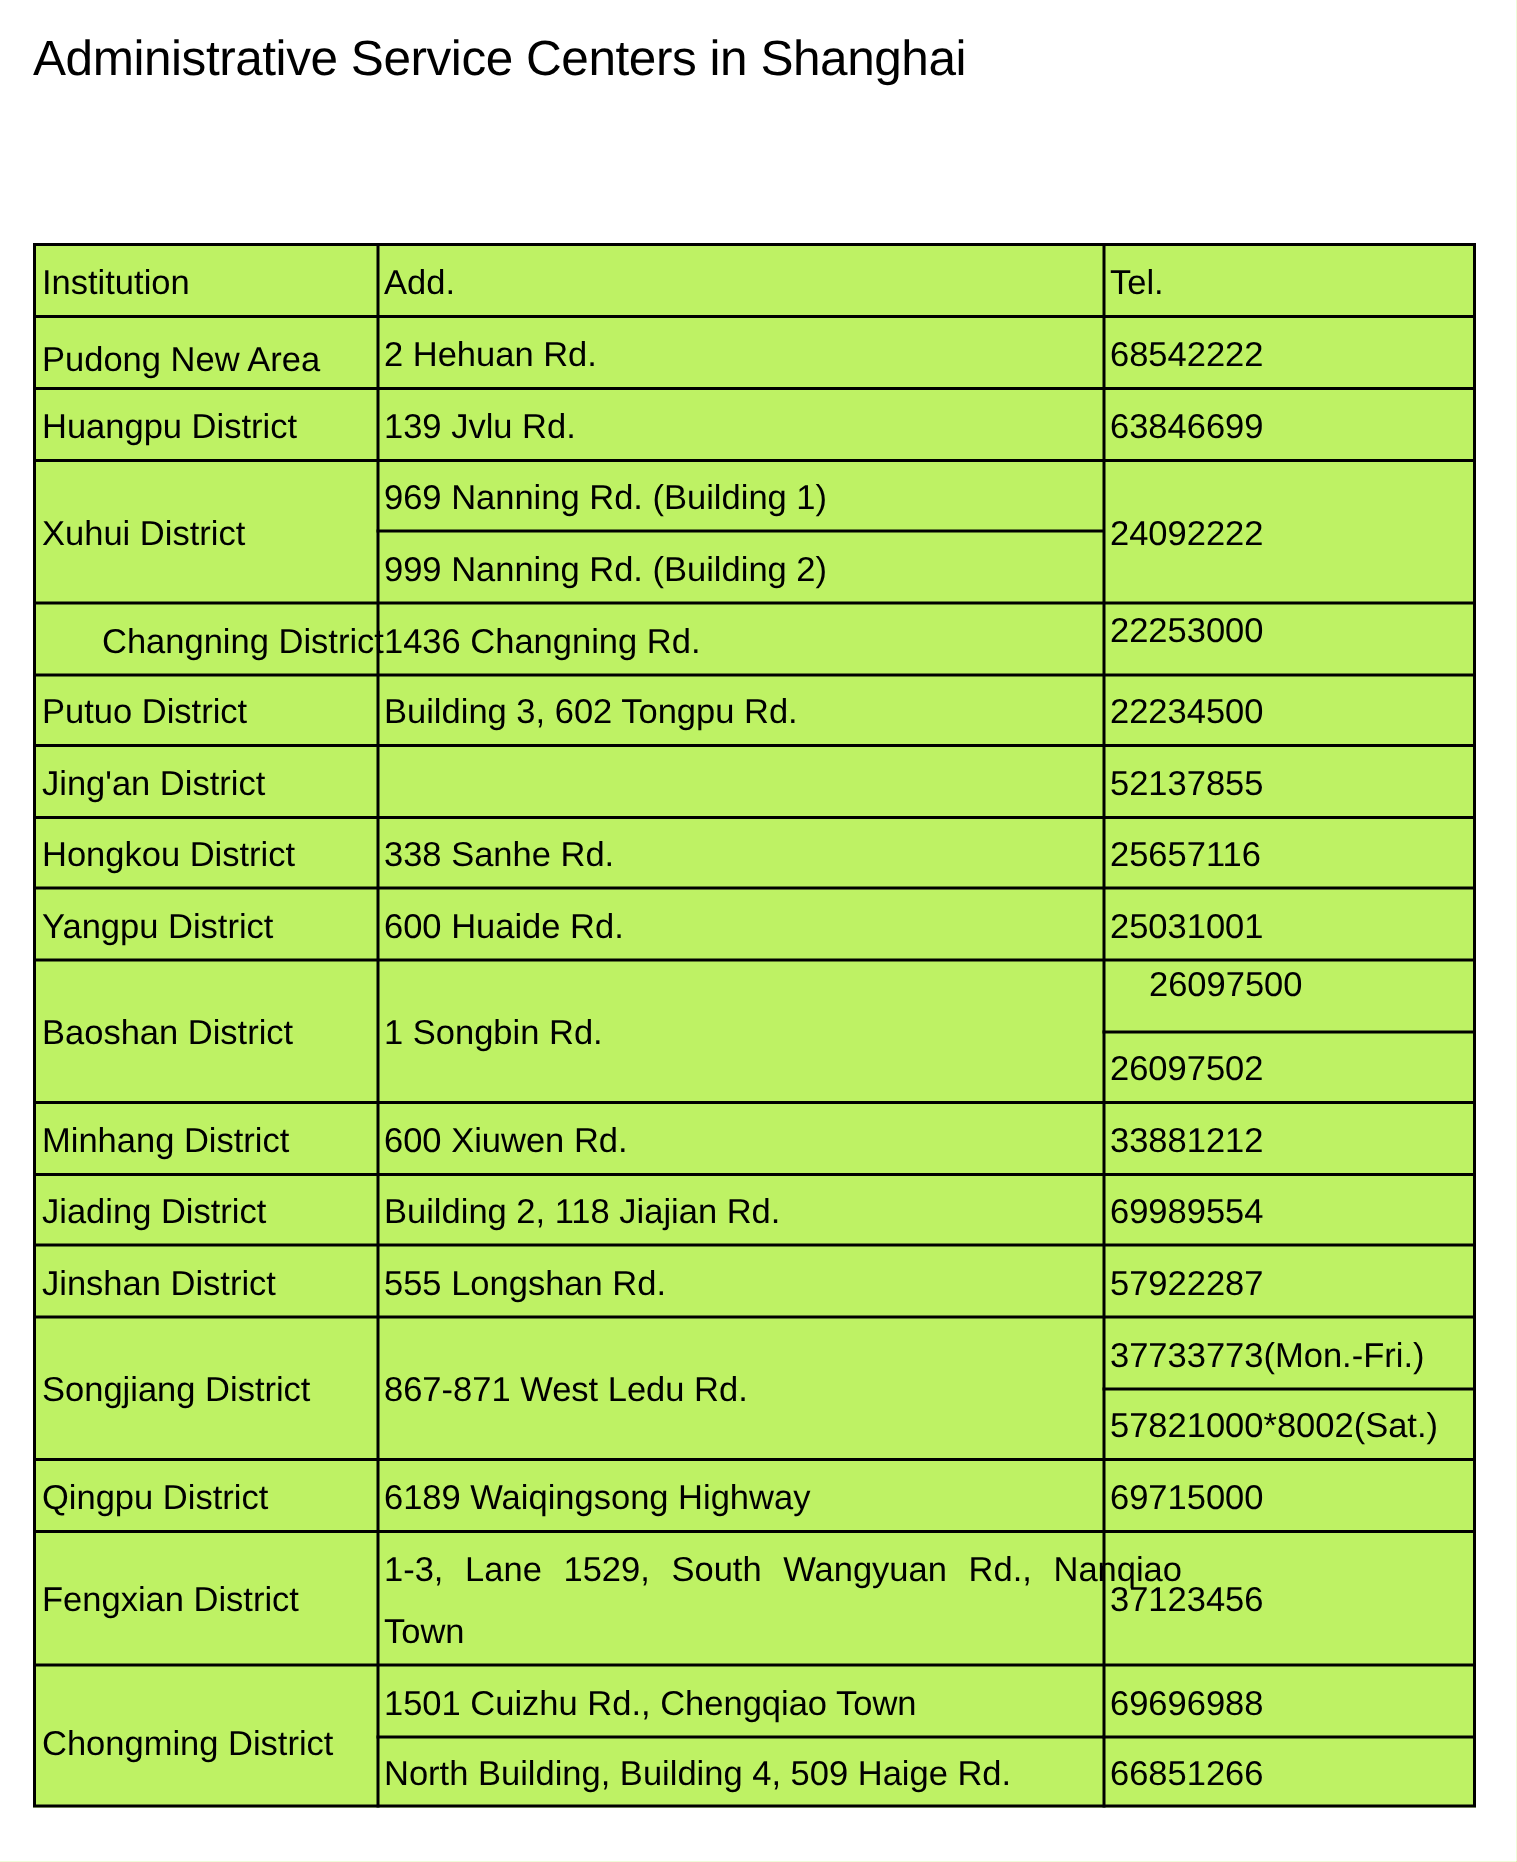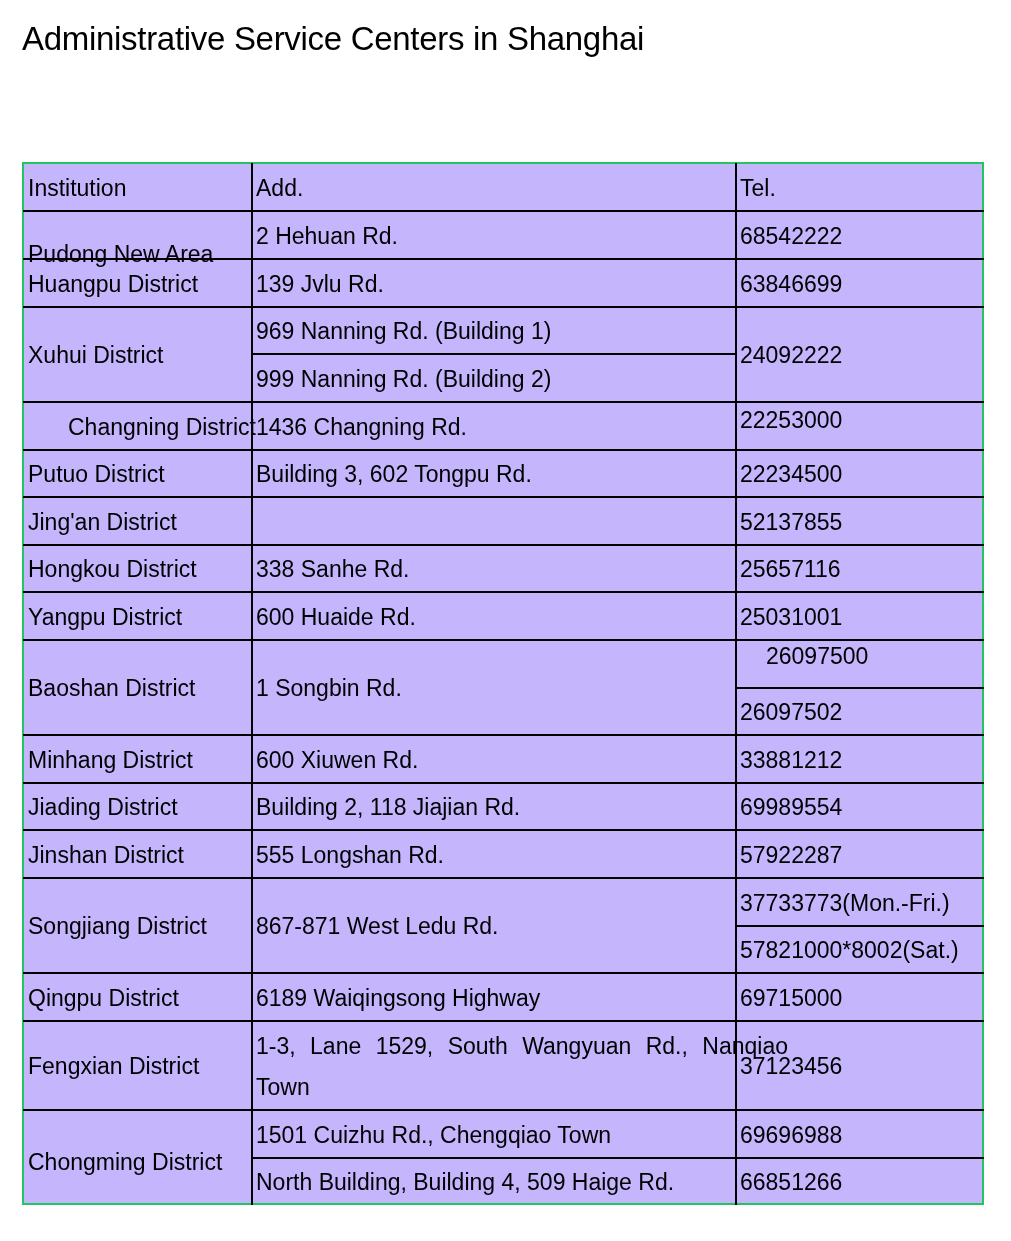--- a/index.html
+++ b/index.html
@@ -1,21 +1,21 @@
 <!DOCTYPE html>
 <html><head>
 <meta charset="utf-8">
 <style>
   html, body { margin: 0; padding: 0; background: #ffffff; }
   body { width: 1011px; height: 1241px; position: relative; overflow: hidden;
          font-family: "Liberation Sans", "DejaVu Sans", sans-serif; color: #000; }
   .title { position: absolute; left: 22px; top: 18px; font-size: 33px; line-height: 42px;
            letter-spacing: -0.3px; font-weight: normal; margin: 0; white-space: nowrap; }
   .tbl { position: absolute; left: 22px; top: 162px; width: 962px; height: 1043px;
-         background: #c4b5fd; border: 2px solid #22c55e; box-sizing: border-box; }
+         background: #bef264; border: 2px solid #000000; box-sizing: border-box; }
   .cell { position: absolute; box-sizing: border-box; font-size: 23px; line-height: 47px;
           padding-left: 2px; white-space: nowrap; overflow: hidden;
           display: flex; align-items: center; }
   .cell span { display: block; }
   .hl { position: absolute; height: 2px; background: #000; }
   .vl { position: absolute; width: 2px; background: #000; }
   .wrap { white-space: normal; line-height: 41px; text-align: justify; text-align-last: left; padding-right: 2px; }
 </style>
 </head>
 <body>
@@ -26,21 +26,21 @@
     <div class="cell" style="left: 2px; top: 2px; width: 226px; height: 45px;">
       <span>Institution</span>
     </div>
     <div class="cell" style="left: 714px; top: 2px; width: 246px; height: 45px;">
       <span>Tel.</span>
     </div>
     <div class="cell" style="left: 230px; top: 2px; width: 482px; height: 45px;">
       <span>Add.</span>
     </div>
     <div class="hl" style="left: -1px; top: 46px; width: 961px;"></div>
-    <div class="cell" style="left: 2px; top: 64px; width: 226px; height: 52px;">
+    <div class="cell" style="left: 2px; top: 49px; width: 226px; height: 52px;">
       <span>Pudong New Area</span>
     </div>
     <div class="cell" style="left: 230px; top: 49px; width: 482px; height: 46px;">
       <span>2 Hehuan Rd.</span>
     </div>
     <div class="cell" style="left: 714px; top: 49px; width: 246px; height: 46px;">
       <span>68542222</span>
     </div>
     <div class="hl" style="left: -1px; top: 94px; width: 961px;"></div>
     <div class="cell" style="left: 2px; top: 97px; width: 226px; height: 46px;">

